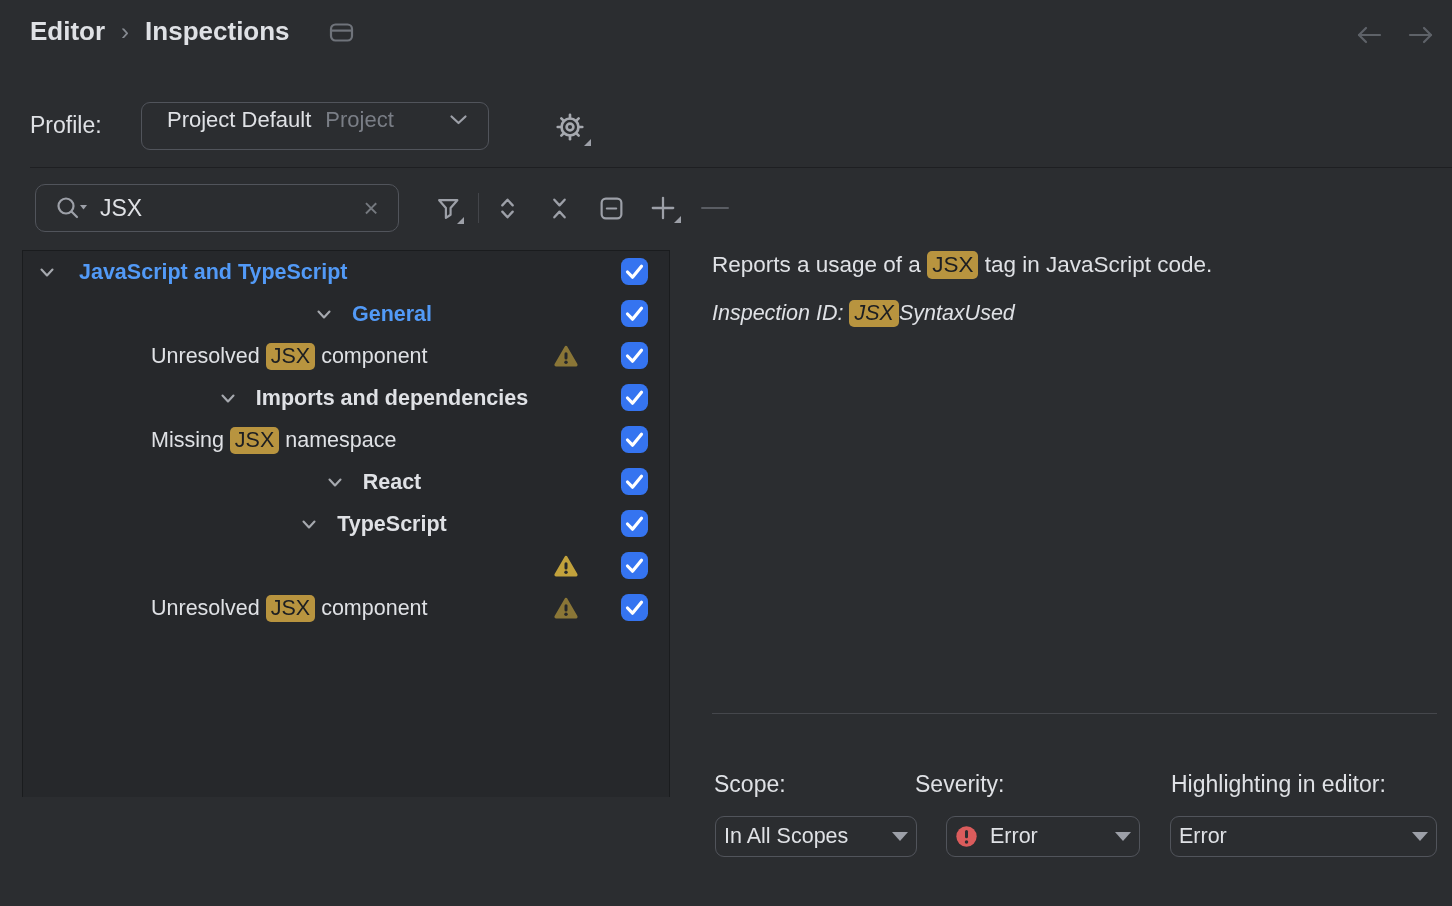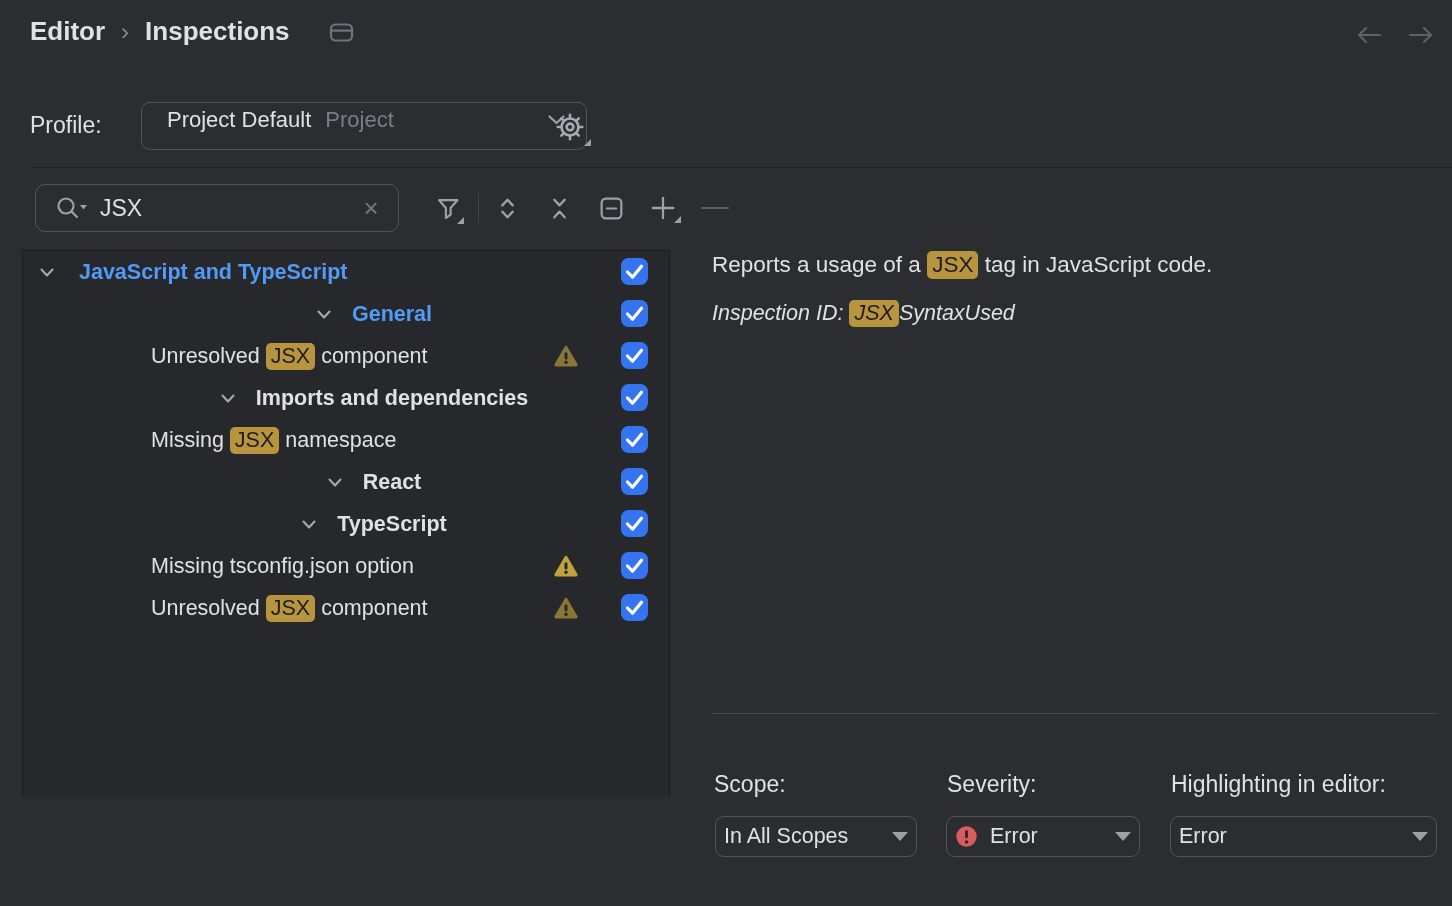--- a/index.html
+++ b/index.html
@@ -12,21 +12,21 @@
   
   .breadcrumb { position:absolute; left:30px; top:16px; display:flex; align-items:center; gap:16px;
     font-size:26px; font-weight:bold; }
   .bc-sep { color:#868A91; font-weight:normal; font-size:24px; }
   .history-icon { position:absolute; left:329px; top:22px; }
   .nav-arrows { position:absolute; right:16px; top:22px; display:flex; gap:22px; }
   .nav-arrows .btn { width:30px; height:26px; display:flex; align-items:center; justify-content:center; }
 
   
   .profile-label { position:absolute; left:30px; top:112px; font-size:23px; }
-  .profile-select { position:absolute; left:141px; top:102px; width:446px; height:48px;
+  .profile-select { position:absolute; left:141px; top:102px; width:348px; height:48px;
     border:1.5px solid #51545B; border-radius:9px; display:flex; align-items:center;
     padding:0 20px 12px 25px; font-size:22px; cursor:pointer; }
   .profile-suffix { color:#7A7E86; margin-left:14px; }
   .profile-select .chev { margin-left:auto; display:flex; }
   .gear-btn { position:absolute; left:549px; top:106px; width:42px; height:42px;
     display:flex; align-items:center; justify-content:center; }
   .corner-tri { position:absolute; width:0; height:0;
     border-left:7px solid transparent; border-bottom:7px solid #9DA0A8; }
   .hdr-divider { position:absolute; left:30px; right:0; top:167px; height:1px; background:#1E1F22; }
 
@@ -287,21 +287,20 @@
       </span>
       <span class="tree-label group"><span>TypeScript</span></span>
       <span class="cb">
         <svg width="27" height="27" viewBox="0 0 27 27">
           <rect width="27" height="27" rx="7.5" fill="#3574F0"></rect>
           <polyline points="6.5,14 11.5,19.2 20.5,8.2" fill="none" stroke="#FFFFFF" stroke-width="3.2" stroke-linecap="round" stroke-linejoin="round"></polyline>
         </svg>
       </span>
     </div>
     <div class="tree-row lvl2">
-      <span class="tree-label"><span>Missing tsconfig.json option</span></span>
       <span class="sev">
         <svg width="26" height="26" viewBox="0 0 26 26">
           <polygon points="13,4.5 23,21.8 3,21.8" fill="#C2A23C" stroke="#C2A23C" stroke-width="3.2" stroke-linejoin="round"></polygon>
           <rect x="11.5" y="9.2" width="3" height="7.2" rx="1.5" fill="#26282B"></rect>
           <circle cx="13" cy="19.3" r="1.7" fill="#26282B"></circle>
         </svg>
       </span>
       <span class="cb">
         <svg width="27" height="27" viewBox="0 0 27 27">
           <rect width="27" height="27" rx="7.5" fill="#3574F0"></rect>
@@ -327,21 +326,21 @@
     </div>
   </div>
 
 <div class="desc-line"><span>Reports a usage of a </span><span class="chip">JSX</span><span> tag in JavaScript code.</span></div>
 <div class="insp-id-line">
   <span>Inspection ID: </span><span><span class="chip">JSX</span><span>SyntaxUsed</span></span>
 </div>
 <div class="details-divider"></div>
 
 <div class="ftr-label" style="left:714px;">Scope:</div>
-<div class="ftr-label" style="left:947px;">Severity:</div>
+<div class="ftr-label" style="left:915px;">Severity:</div>
 <div class="ftr-label" style="left:1171px;">Highlighting in editor:</div>
 
 <div class="dropdown dd-scope">
   <span>In All Scopes</span>
   <span class="caret"></span>
 </div>
 <div class="dropdown dd-sev">
   <span class="sev-ico">
     <svg width="23" height="23" viewBox="0 0 26 26">
       <circle cx="13" cy="13" r="11.5" fill="#DB5C5C"></circle>

